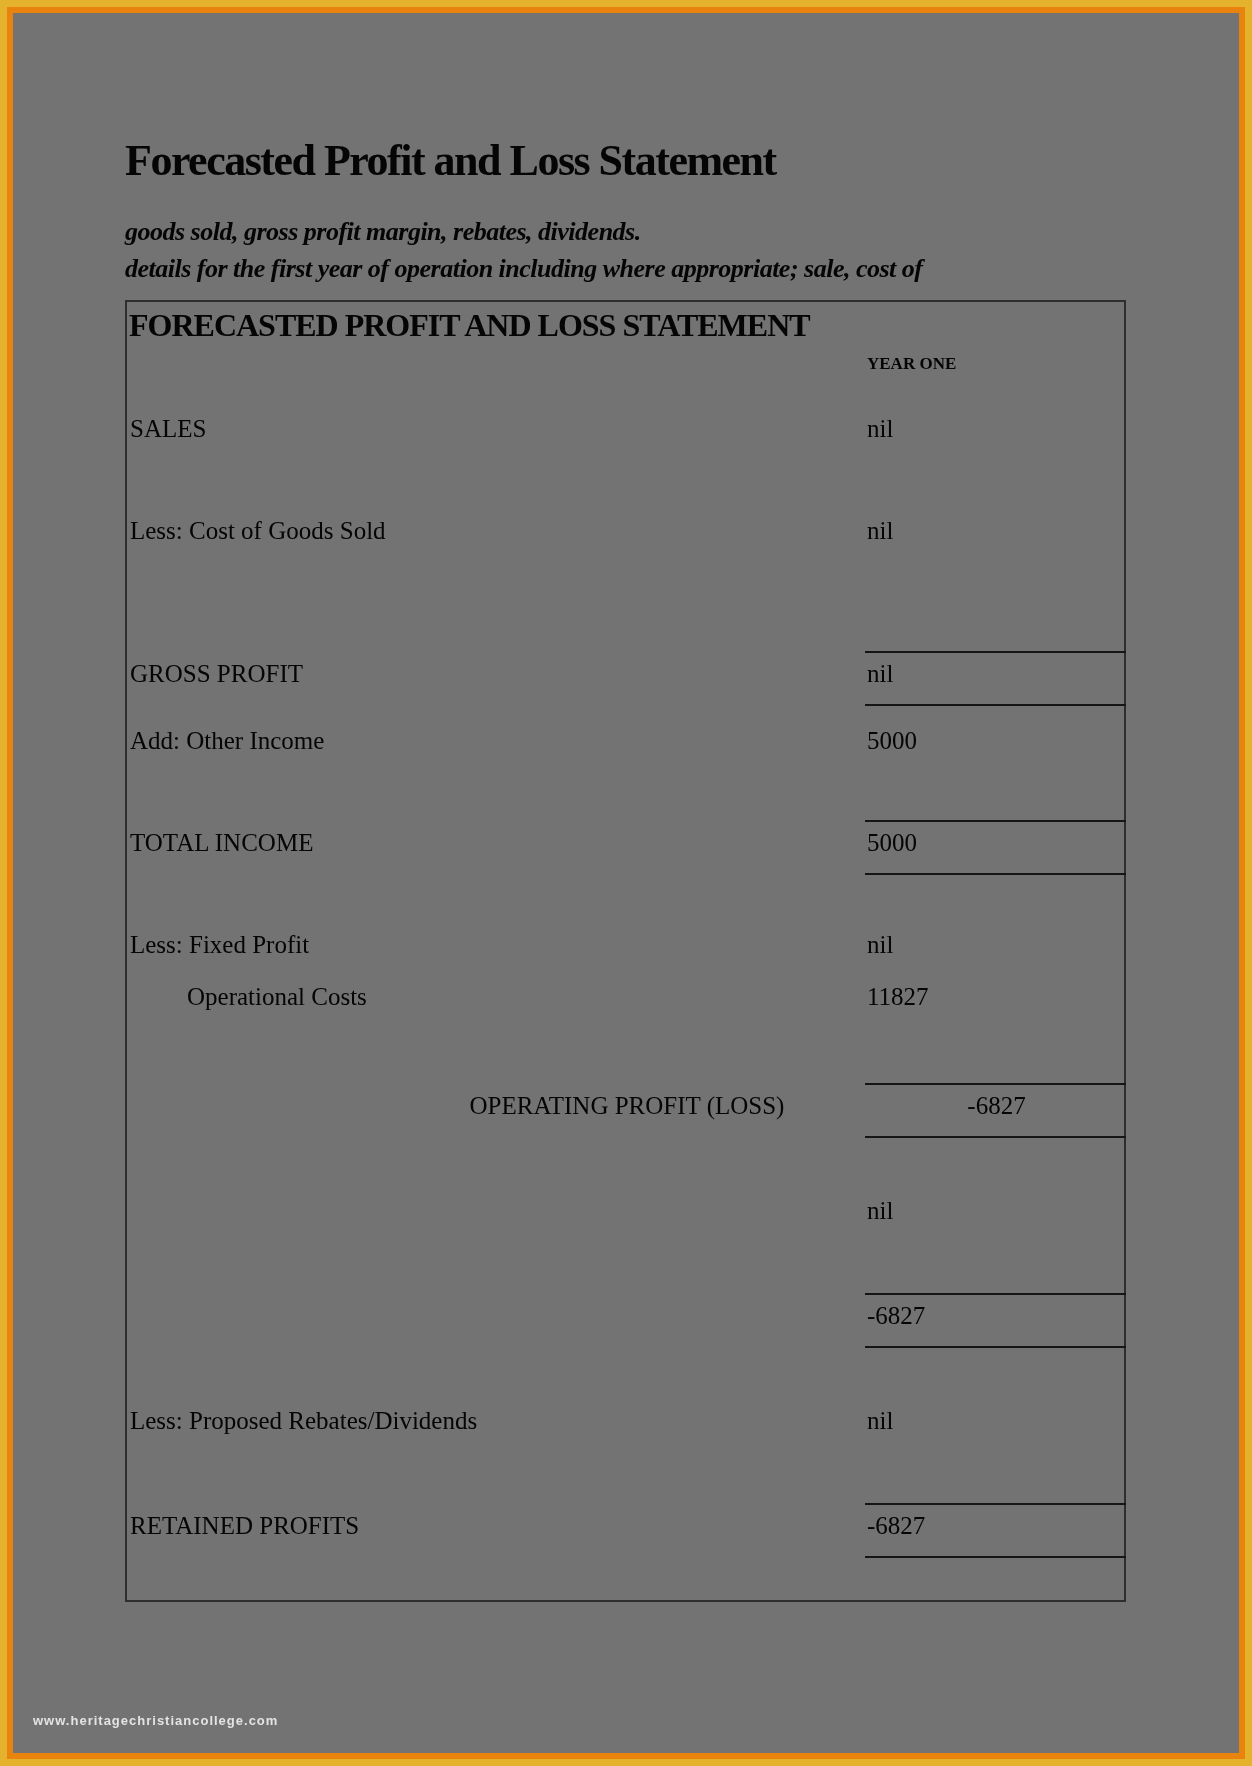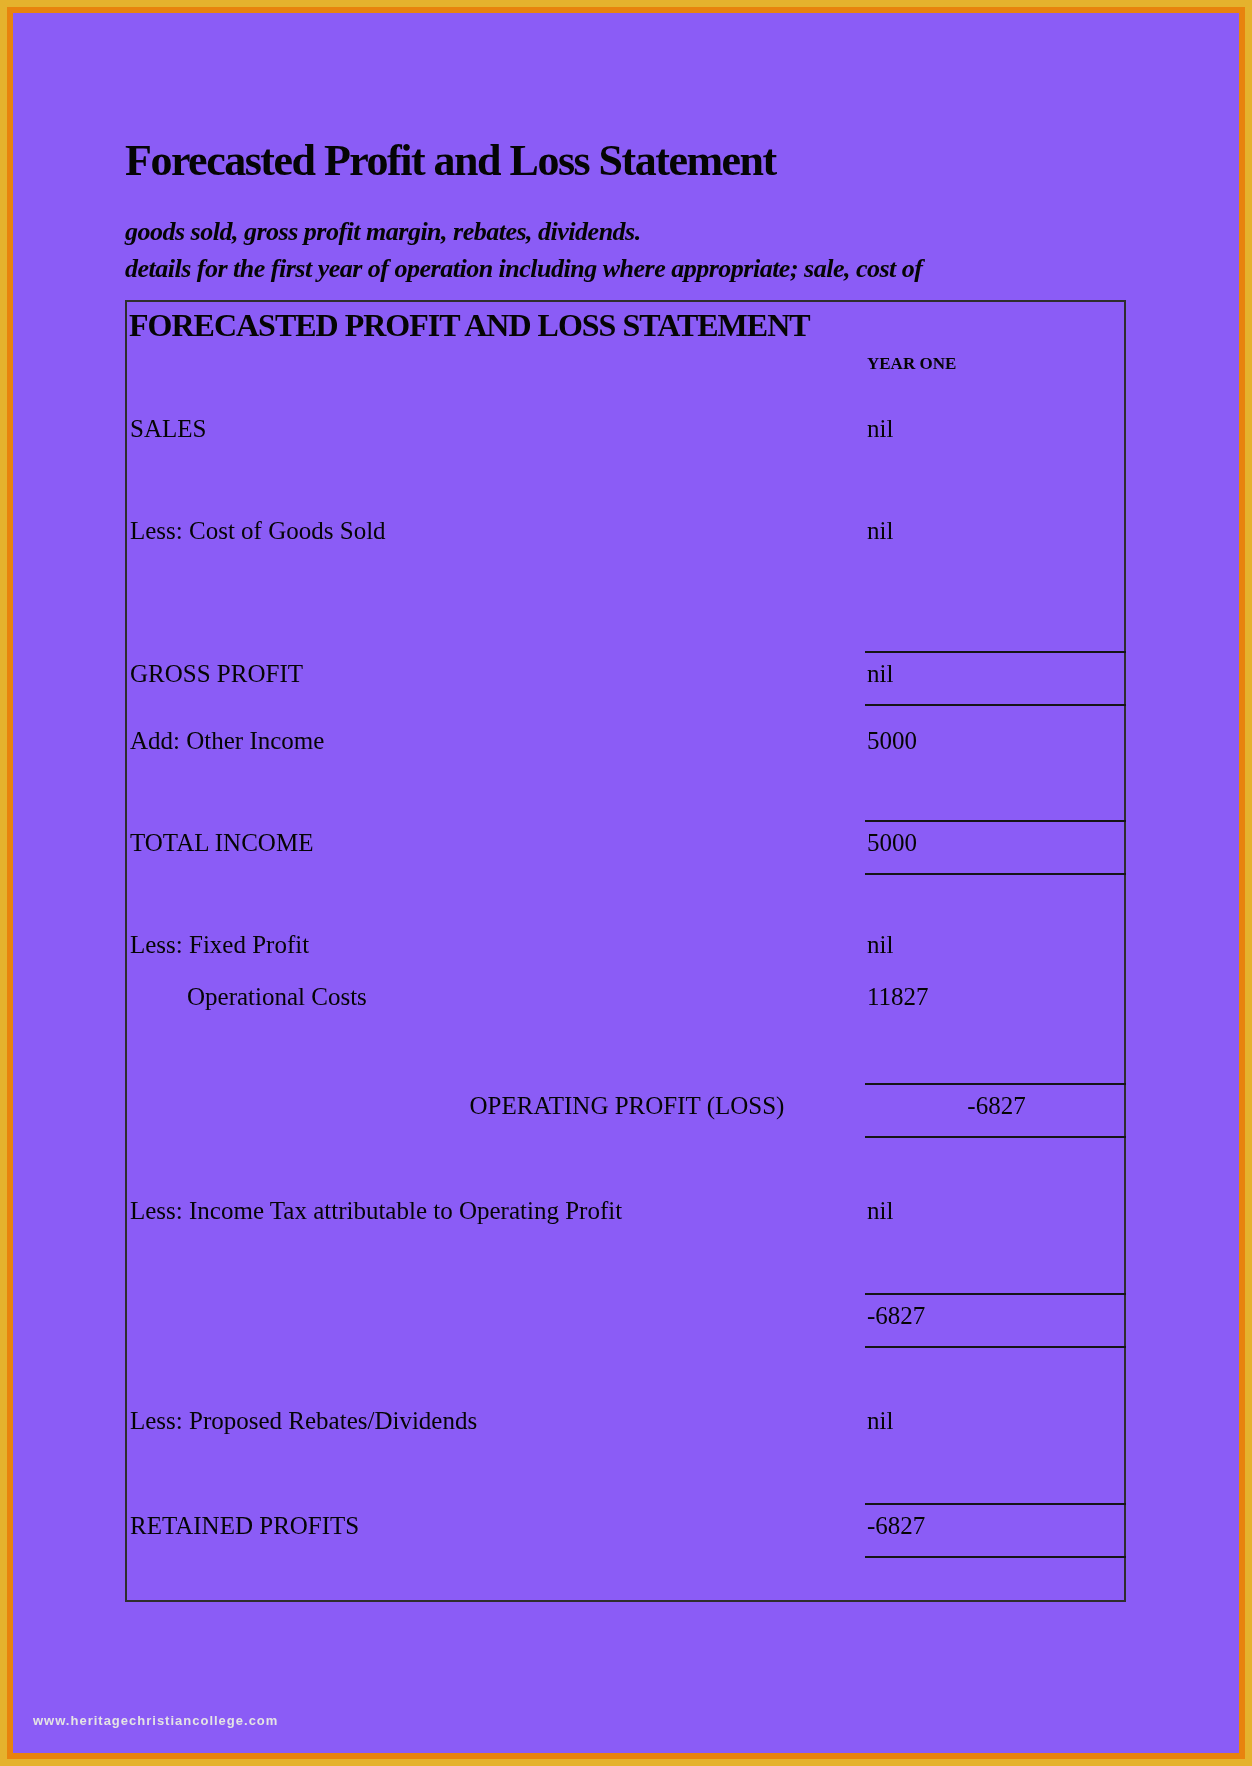--- a/index.html
+++ b/index.html
@@ -8,21 +8,21 @@
     background:#E5B22D;              
     box-sizing:border-box;
     padding:7px;
     font-family:"Liberation Serif", serif;
     color:#050505;
   }
   .page{
     box-sizing:border-box;
     width:1238px;height:1752px;
     border:6px solid #E8830E;        
-    background:#8b5cf6;
+    background:#737373;
     position:relative;
     overflow:hidden;
   }
   .doc-title{
     position:absolute;left:112px;top:122px;
     font-size:44px;font-weight:bold;letter-spacing:-1.5px;
     white-space:nowrap;
   }
   .doc-subtitle{
     position:absolute;left:112px;top:200px;
@@ -121,21 +121,20 @@
     <span class="label">Operational Costs</span>
     <span class="value">11827</span>
   </div>
 
   <div class="row" style="top: 790px; text-align: center;">
     <span class="label">OPERATING PROFIT (LOSS)</span>
     <span class="value boxed">-6827</span>
   </div>
 
   <div class="row" style="top: 895px;">
-    <span class="label">Less: Income Tax attributable to Operating Profit</span>
     <span class="value">nil</span>
   </div>
 
   <div class="row" style="top: 1000px;">
     <span class="value boxed">-6827</span>
   </div>
 
   <div class="row" style="top: 1105px;">
     <span class="label">Less: Proposed Rebates/Dividends</span>
     <span class="value">nil</span>

